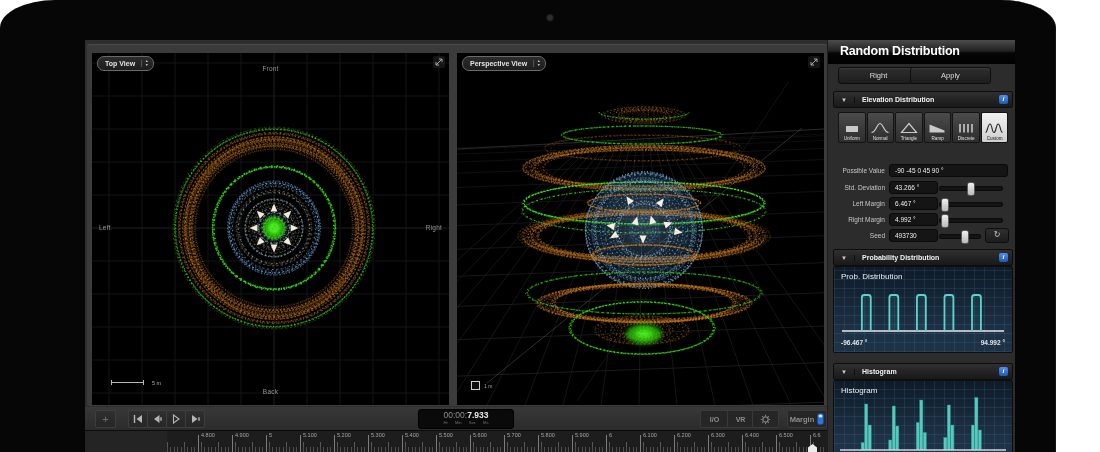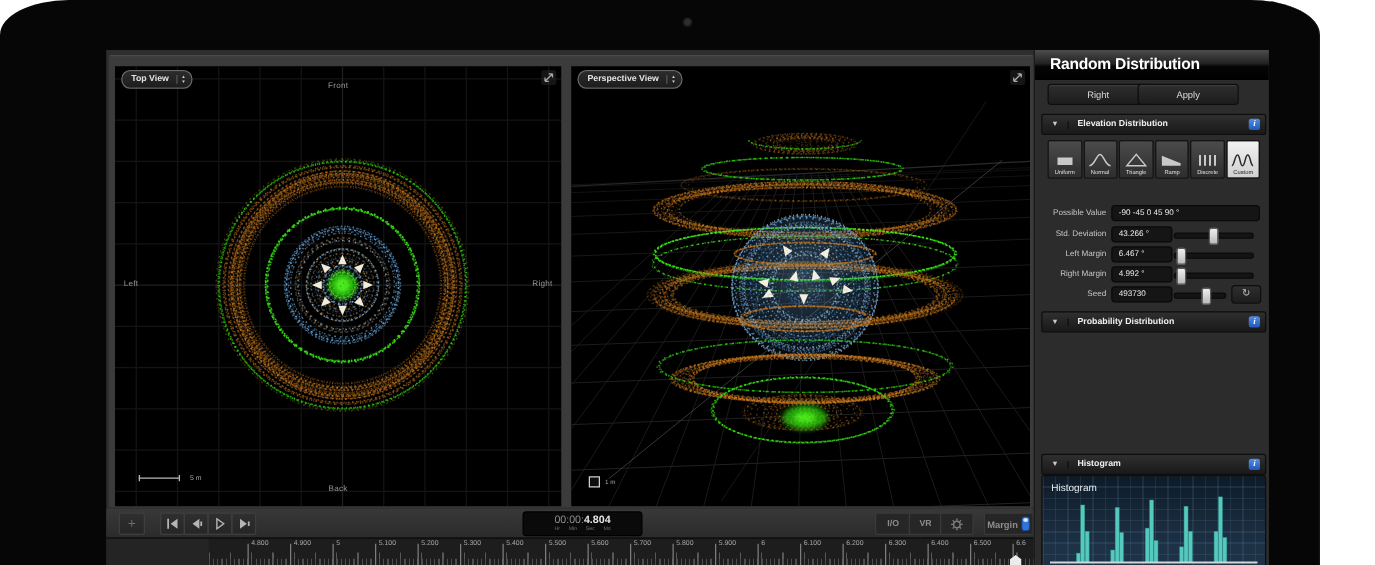--- a/index.html
+++ b/index.html
@@ -705,21 +705,21 @@
           <path d="M3.5 1 L9 5 L3.5 9 Z" fill="none" stroke="#b5b5b5" stroke-width="1.1"></path>
         </svg>
     </div>
     <div class="abs tbn trans" style="left:100px;">
       <svg width="12" height="10">
           <path d="M3 1 L8.5 5 L3 9 Z" fill="#b5b5b5"></path>
           <path d="M10 3.2 V6.8" stroke="#b5b5b5" stroke-width="1.4"></path>
         </svg>
     </div>
     <div class="abs timebox">
-      <div class="timemain"><span class="dim">00:00:</span><span>4.804</span></div>
+      <div class="timemain"><span class="dim">00:00:</span><span>7.933</span></div>
       <div class="timeunits">
         <span>Hr</span>
           <span>Min</span>
           <span>Sec</span>
           <span>Ms</span>
       </div>
     </div>
     <div class="abs iobtn" style="left:615px;width:27px;">
         <span>I/O</span>
       </div>
@@ -878,20 +878,34 @@
           <div class="sthumb" style="left: calc(60% - 3px);"></div>
         </div>
       <div class="resetbtn">↻</div>
     </div>
 
     <div class="abs sechdr" style="top:209px;">
       <span class="tri">▼</span>
       <span class="nm">Probability Distribution</span>
       <span class="info">i</span>
     </div>
+    <div class="abs graphbox" style="top:226px;height:85px;">
+      <div class="grid"></div>
+      <svg id="probsvg" width="178" height="85" style="position:absolute;left:0;top:0;">
+          <line x1="8" y1="64" x2="170" y2="64" stroke="#e7eaec" stroke-width="1.6"></line>
+          <path d="M27.845 64 L27.845 30.5 Q27.845 28 30.345 28 L34.254999999999995 28 Q36.754999999999995 28 36.754999999999995 30.5 L36.754999999999995 64" fill="rgba(92,211,204,0.08)" stroke="#5cd3cc" stroke-width="1.8"></path>
+          <path d="M55.385000000000005 64 L55.385000000000005 30.5 Q55.385000000000005 28 57.885000000000005 28 L61.795 28 Q64.295 28 64.295 30.5 L64.295 64" fill="rgba(92,211,204,0.08)" stroke="#5cd3cc" stroke-width="1.8"></path>
+          <path d="M82.925 64 L82.925 30.5 Q82.925 28 85.425 28 L89.335 28 Q91.835 28 91.835 30.5 L91.835 64" fill="rgba(92,211,204,0.08)" stroke="#5cd3cc" stroke-width="1.8"></path>
+          <path d="M110.465 64 L110.465 30.5 Q110.465 28 112.965 28 L116.875 28 Q119.375 28 119.375 30.5 L119.375 64" fill="rgba(92,211,204,0.08)" stroke="#5cd3cc" stroke-width="1.8"></path>
+          <path d="M138.00499999999997 64 L138.00499999999997 30.5 Q138.00499999999997 28 140.50499999999997 28 L144.415 28 Q146.915 28 146.915 30.5 L146.915 64" fill="rgba(92,211,204,0.08)" stroke="#5cd3cc" stroke-width="1.8"></path>
+        </svg>
+      <div class="abs glabel">Prob. Distribution</div>
+      <div class="abs axlab" style="left:7px;">-96.467 °</div>
+      <div class="abs axlab" style="right:7px;">94.992 °</div>
+    </div>
 
     <div class="abs sechdr" style="top:323px;">
       <span class="tri">▼</span>
       <span class="nm">Histogram</span>
       <span class="info">i</span>
     </div>
     <div class="abs graphbox" style="top:340px;height:72px;">
       <div class="grid"></div>
       <svg id="histsvg" width="178" height="72" style="position:absolute;left:0;top:0;">
           <rect x="27.099999999999998" y="61.5" width="3.2" height="7.5" fill="#56c9bf" stroke="#2f9087" stroke-width="0.4"></rect>

